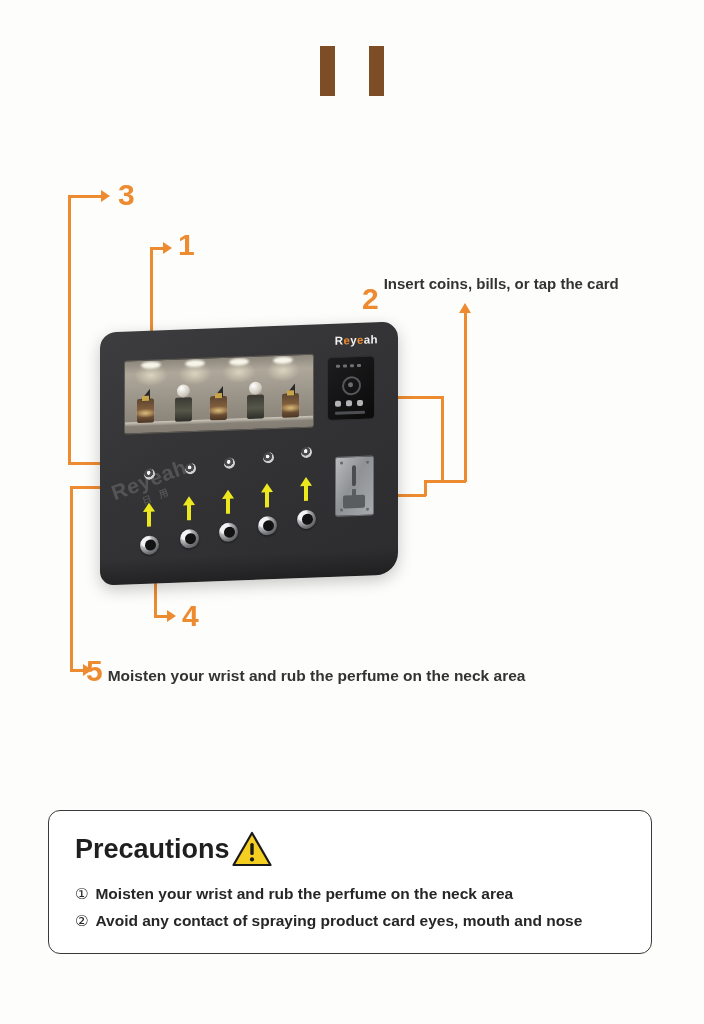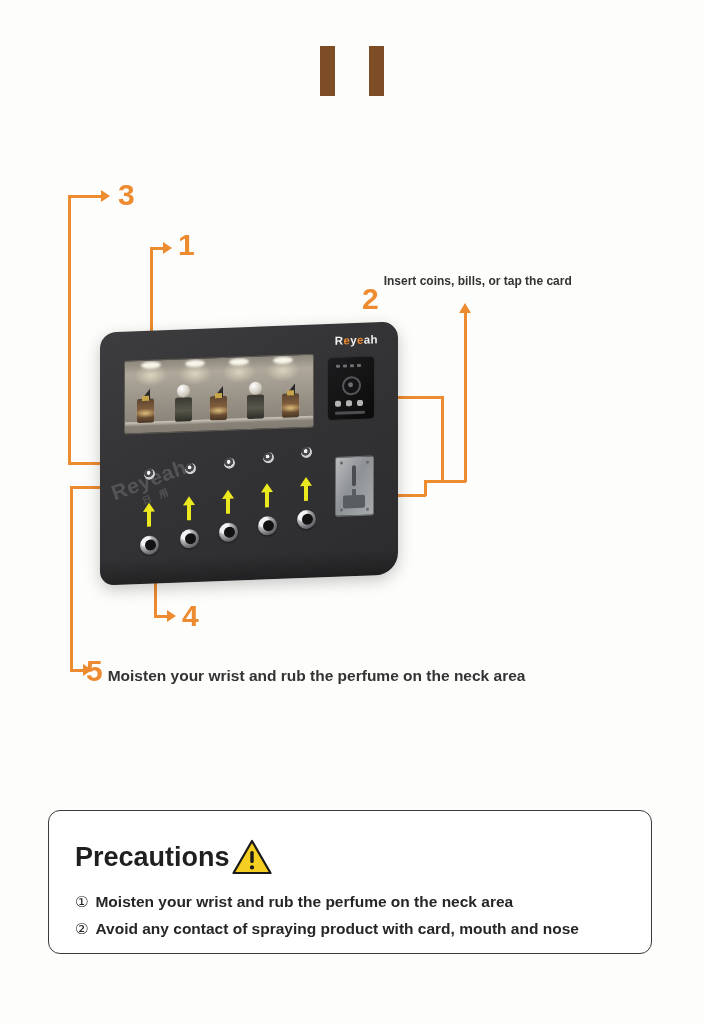--- a/index.html
+++ b/index.html
@@ -23,21 +23,21 @@
   }
 
   
   .step{position:absolute;display:flex;align-items:flex-end;white-space:nowrap;}
   .step .num{
     font-size:30px;font-weight:bold;color:#ED8B31;line-height:.88;
     margin-right:5px;
   }
   .step .txt{font-size:15.5px;font-weight:bold;color:#333;line-height:1.15;}
   .step .txt .l1{display:block;font-size:15px;}
-  .step .txt .l2{display:block;font-size:12px;}
+  .step .txt .l2{display:block;font-size:15px;}
 
   #step3{left:118px;top:182px;}
   #step1{left:178px;top:232px;}
   #step2{left:362px;top:275px;align-items:flex-start;}
   #step2 .num{position:relative;top:11px;}
   #step4{left:182px;top:603px;}
   #step5{left:86px;top:658px;}
 
   
   .ln{position:absolute;background:#ED8B31;}
@@ -137,21 +137,21 @@
     position:absolute;left:14px;top:128px;width:130px;height:56px;
     color:rgba(255,255,255,.16);font-size:21px;font-weight:bold;
     transform:rotate(-19deg);letter-spacing:.5px;pointer-events:none;
   }
   .wmark small{display:block;font-size:9px;letter-spacing:3px;margin-left:26px;}
 
   
   .prec{
     position:absolute;left:48px;top:810px;width:604px;height:144px;
     border:1.6px solid #3a3a3a;border-radius:12px;background:#fff;box-sizing:border-box;
-    padding:28px 26px;
+    padding:20px 26px;
   }
   .prec h2{margin:0;font-size:27px;font-weight:bold;color:#1f1f1f;
     display:flex;align-items:center;line-height:1;}
   .warn{position:relative;width:40px;height:36px;margin-left:2px;}
   .warn svg{display:block;}
   .prec ul{list-style:none;margin:18px 0 0;padding:0;}
   .prec li{font-size:15.5px;font-weight:bold;color:#262626;margin-bottom:9px;
     display:flex;align-items:baseline;}
   .prec li .cn{margin-right:7px;font-weight:normal;font-size:15px;}
 </style>
@@ -327,18 +327,18 @@
         </svg>
       </span>
     </h2>
     <ul>
       <li>
         <span class="cn">①</span>
         <span>Moisten your wrist and rub the perfume on the neck area</span>
       </li>
       <li>
         <span class="cn">②</span>
-        <span>Avoid any contact of spraying product with card, mouth and nose</span>
+        <span>Avoid any contact of spraying product card eyes, mouth and nose</span>
       </li>
     </ul>
   </div>
 
 </div>
 
 </body></html>

